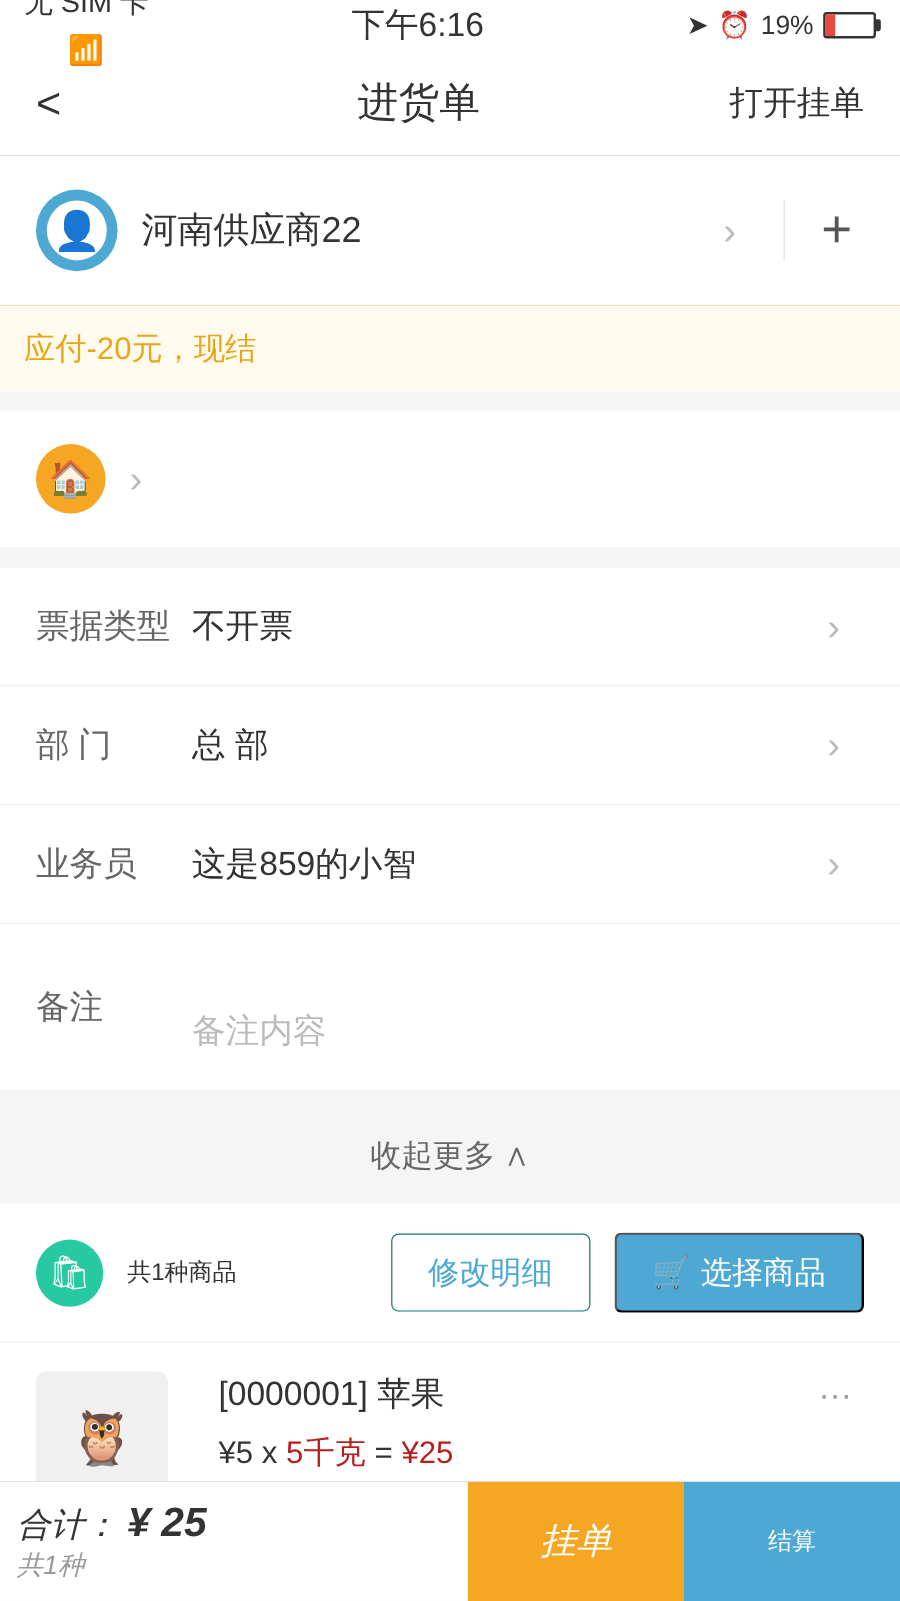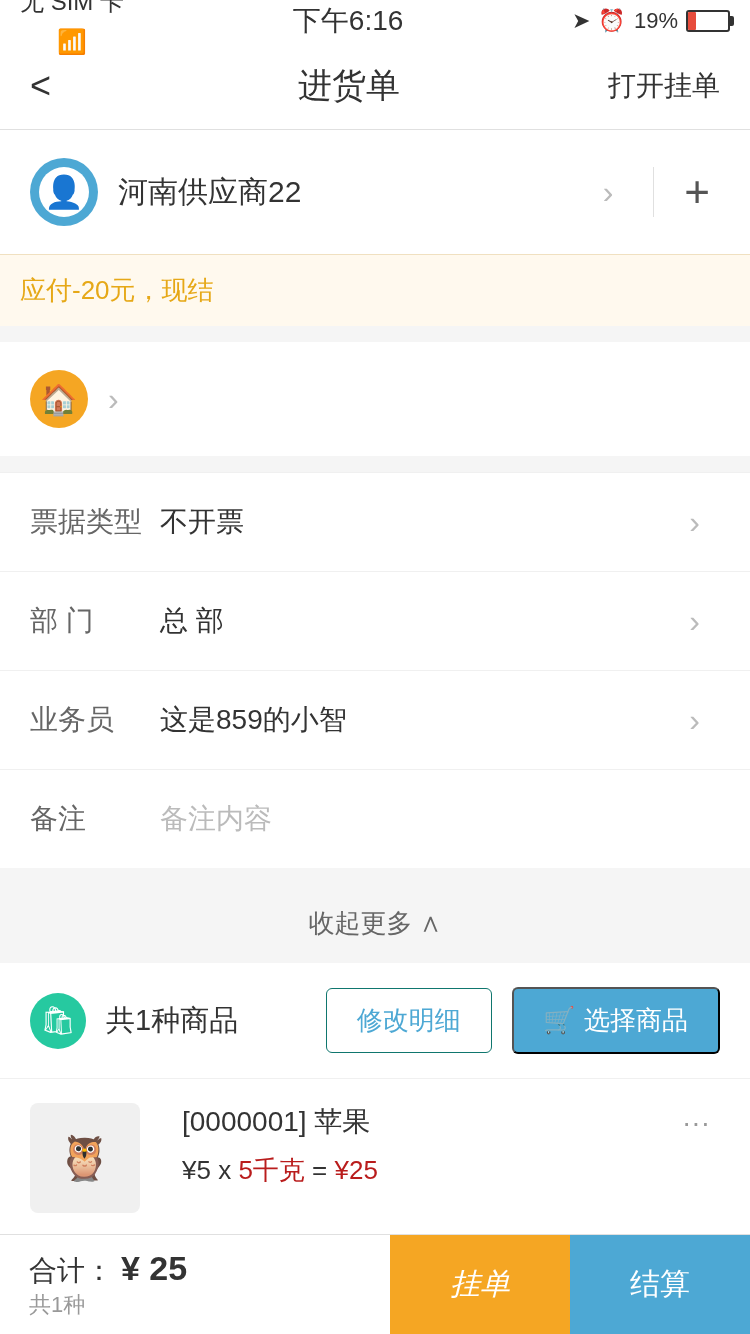--- a/index.html
+++ b/index.html
@@ -185,28 +185,30 @@
       align-items: center;
       padding: 30px 30px;
       background: #fff;
       border-top: 1px solid #f0f0f0;
     }
     .form-label {
       font-size: 28px;
       color: #666;
       width: 130px;
       flex-shrink: 0;
+      font-family: Liberation Serif, serif;
     }
     .form-value {
       flex: 1;
       font-size: 28px;
       color: #333;
     }
     .form-placeholder {
       color: #bbb;
+      margin-top: 40px;
     }
 
     
     .collapse-bar {
       background: #f5f5f5;
       text-align: center;
       padding: 22px 30px;
       font-size: 26px;
       color: #666;
       cursor: pointer;
@@ -228,21 +230,21 @@
       border-radius: 50%;
       display: flex;
       align-items: center;
       justify-content: center;
       color: #fff;
       font-size: 28px;
       flex-shrink: 0;
     }
     .product-count {
       flex: 1;
-      font-size: 29px;
+      font-size: 20px;
       color: #333;
     }
     .btn-outline {
       border: 1px solid #0f766e;
       color: #4da8d4;
       background: #fff;
       padding: 14px 30px;
       border-radius: 6px;
       font-size: 26px;
       cursor: pointer;
@@ -311,21 +313,22 @@
       left: 0;
       width: 750px;
       height: 100px;
       display: flex;
       align-items: center;
       background: #fff;
       border-top: 1px solid #e0e0e0;
     }
     .footer-total {
       flex: 1;
-      padding: 0 29px;
+      padding: 0 14px;
+      font-style: italic;
     }
     .footer-total-row {
       font-size: 28px;
       color: #333;
       display: flex;
       align-items: baseline;
       gap: 8px;
     }
     .footer-total-amount {
       font-size: 34px;
@@ -346,21 +349,21 @@
       align-items: center;
       justify-content: center;
       cursor: pointer;
       font-style: italic;
     }
     .footer-btn-settle {
       width: 180px;
       height: 100px;
       background: #4da8d4;
       color: #fff;
-      font-size: 30px;
+      font-size: 20px;
       display: flex;
       align-items: center;
       justify-content: center;
       cursor: pointer;
     }
   </style>
 </head>
 <body>
 
 <div class="status-bar">

